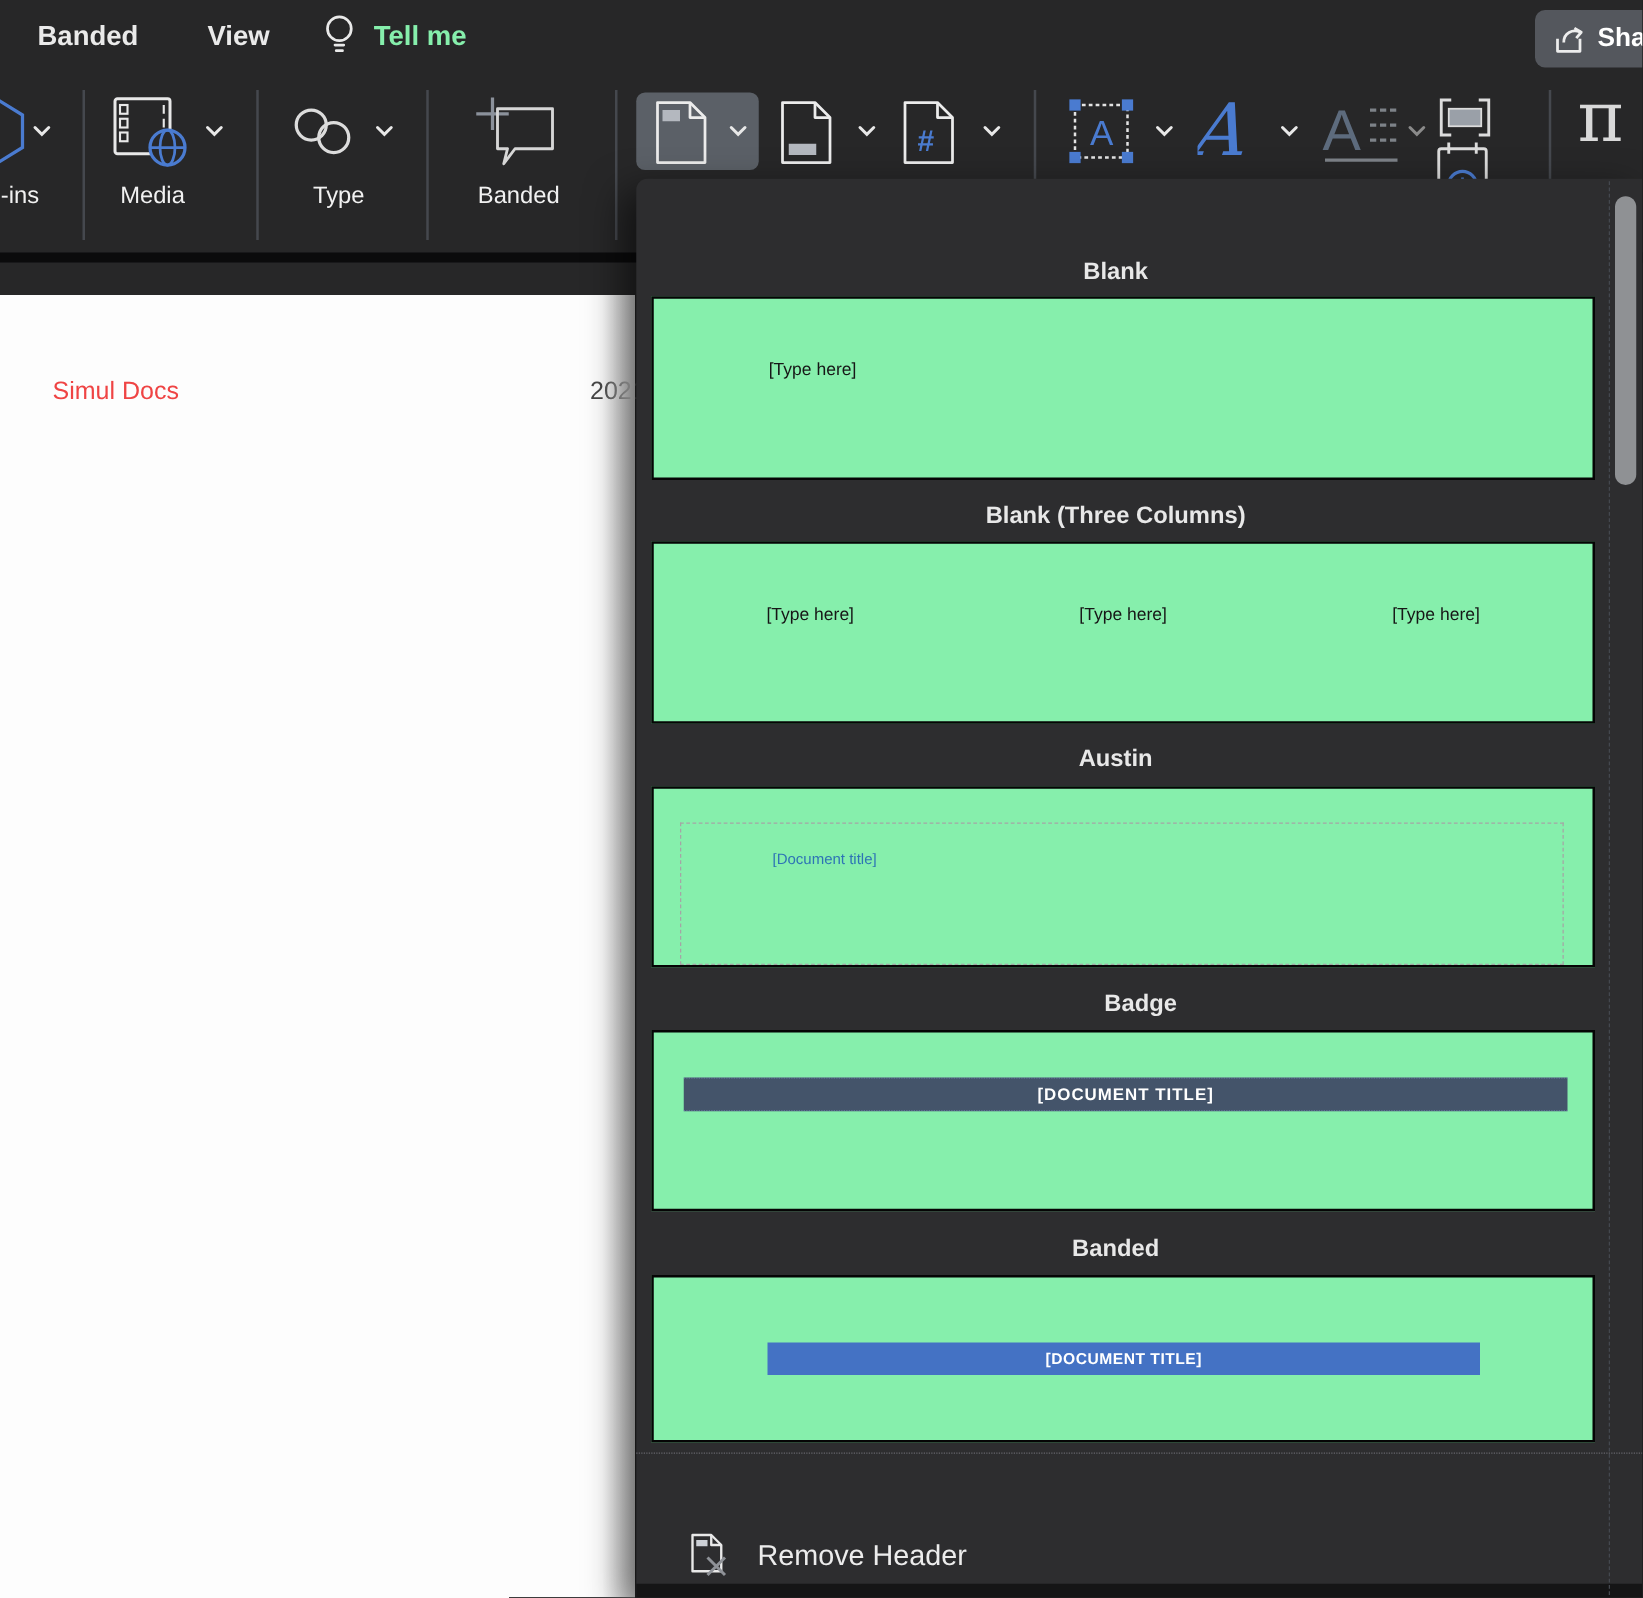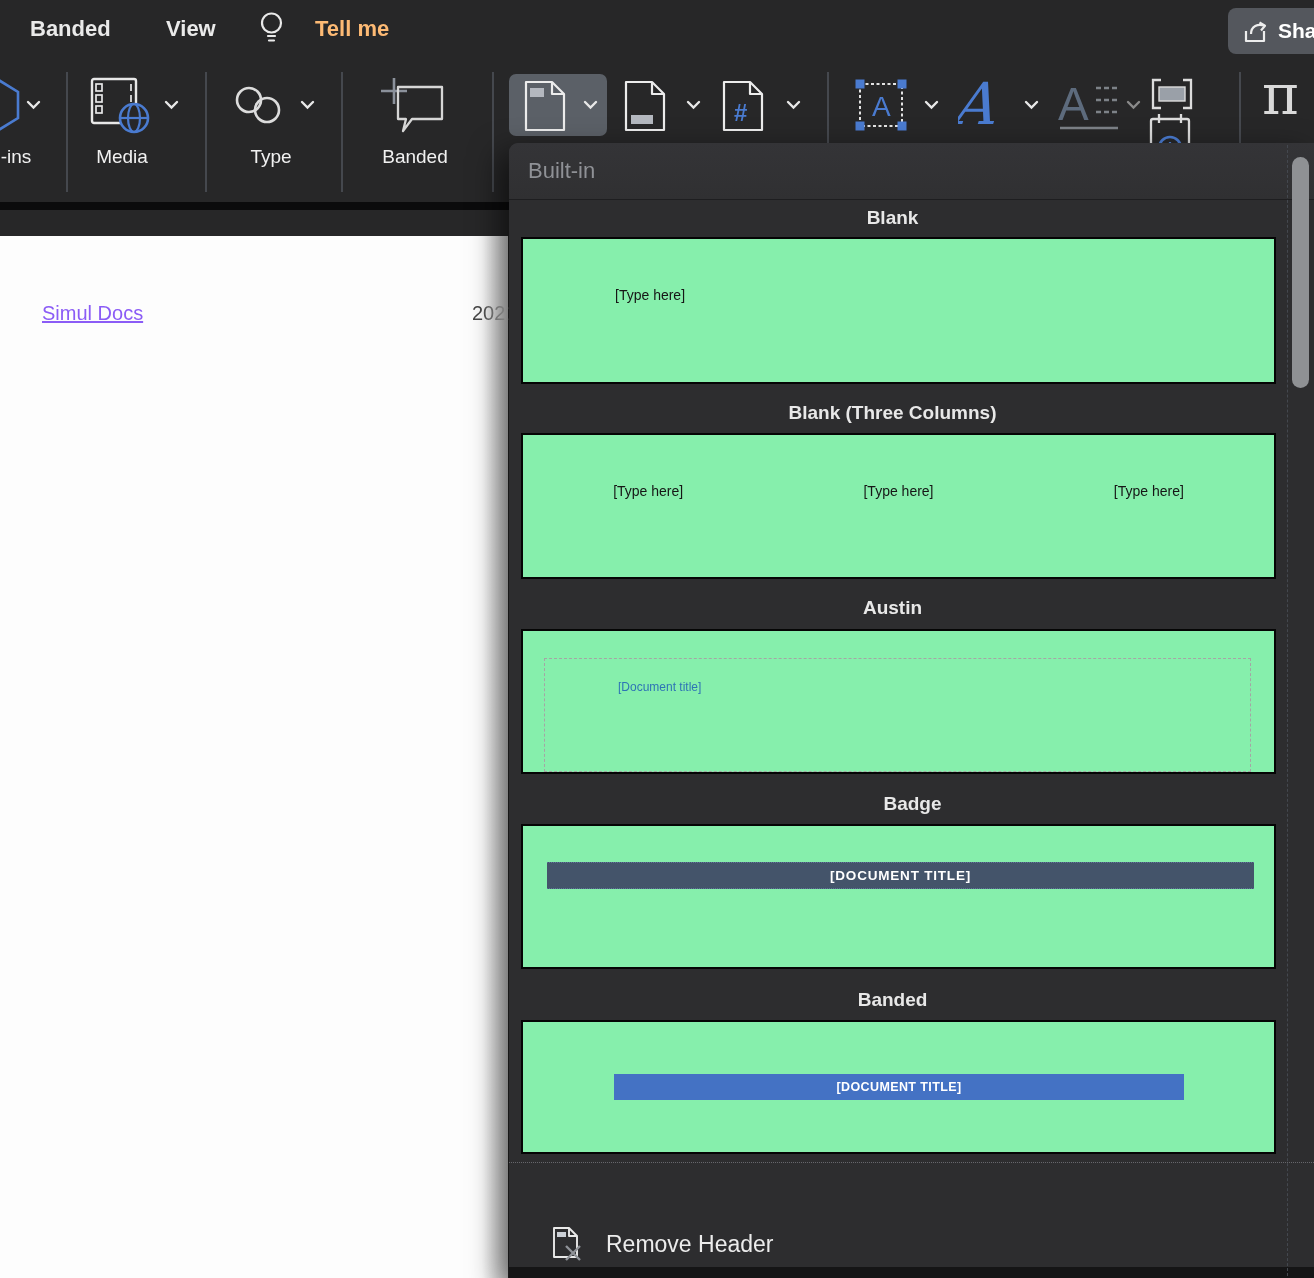--- a/index.html
+++ b/index.html
@@ -8,21 +8,21 @@
     position:relative; width:1314px; height:1278px;
     background:#272728; overflow:hidden;
     font-family:"Liberation Sans", sans-serif;
     -webkit-font-smoothing:antialiased;
   }
   
   .tab { position:absolute; top:16px; font-size:22px; font-weight:600; color:#eaeaea; cursor:default; }
   .tab-review { left:30px; }
   .tab-view { left:166px; }
   .tellme { position:absolute; left:258px; top:10px; display:flex; align-items:center; gap:14px; }
-  .tellme span { font-size:22px; font-weight:600; color:#fdba74;margin-left:16px; }
+  .tellme span { font-size:22px; font-weight:600; color:#86efac; }
   
   .share-btn {
     position:absolute; left:1228px; top:8px; width:110px; height:46px;
     background:#54575d; border-radius:8px 0 0 8px;
     display:flex; align-items:center; padding-left:14px; gap:9px;
   }
   .share-btn span { color:#fff; font-size:21px; font-weight:600; }
   
   .rdiv { position:absolute; top:72px; width:2px; height:120px; background:#45484e; }
   .rlabel { position:absolute; top:146px; font-size:19px; font-weight:500; color:#f1f1f1; text-align:center; }
@@ -32,21 +32,21 @@
     position:absolute; left:509px; top:74px; width:98px; height:62px;
     background:#5b6067; border-radius:7px;
   }
   .pi-glyph { position:absolute; left:1262px; top:62px; font-family:"DejaVu Serif", serif;
     font-size:56px; color:#d9d9d9; }
   .ribbon-edge { position:absolute; left:0; top:202px; width:1314px; height:8px; background:#0b0b0c; }
   
   .page { position:absolute; left:0; top:236px; width:508px; height:1042px; background:#fdfdfd; }
   .page::after { content:""; position:absolute; right:0; top:0; bottom:0; width:26px;
     background:linear-gradient(to right, rgba(253,253,253,0), #d8d8d8); }
-  .page-hdr-left { position:absolute; left:42px; top:66px; font-size:20px; color:#8b5cf6;text-decoration:underline; }
+  .page-hdr-left { position:absolute; left:42px; top:66px; font-size:20px; color:#ef4444; }
   .page-hdr-right { position:absolute; left:472px; top:66px; font-size:20px; color:#474747; }
   
   .menu-panel {
     position:absolute; left:509px; top:143px; width:805px; height:1135px;
     background:#2d2d2f; border-top-left-radius:9px;
     box-shadow:-10px 10px 30px rgba(0,0,0,0.55);
     z-index:10;
   }
   .menu-title {
     position:absolute; left:0; top:0; width:100%; height:57px;
@@ -232,21 +232,20 @@
   <div class="pi-glyph">π</div>
 
   <div class="ribbon-edge"></div>
 
   <div class="page">
     <span class="page-hdr-left">Simul Docs</span>
     <span class="page-hdr-right">2021</span>
   </div>
 
   <div class="menu-panel">
-    <div class="menu-title">Built-in</div>
 
     <div class="gallery-item">
       <div class="g-label" style="top:64px;">Blank</div>
       <div class="g-box" style="top:94px; height:147px;">
         <span class="type-here" style="left:92px; top:48px;">[Type here]</span>
       </div>
     </div>
 
     <div class="gallery-item">
       <div class="g-label" style="top:259px;">Blank (Three Columns)</div>

